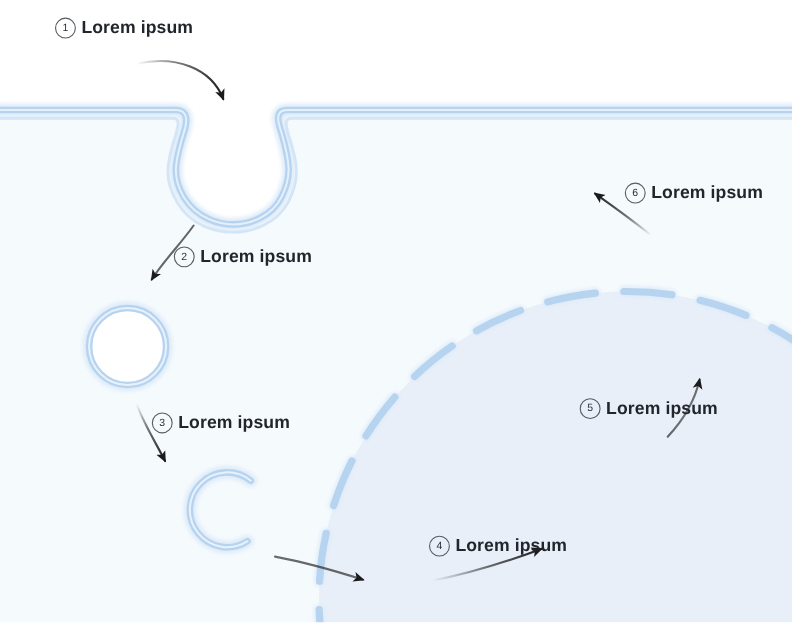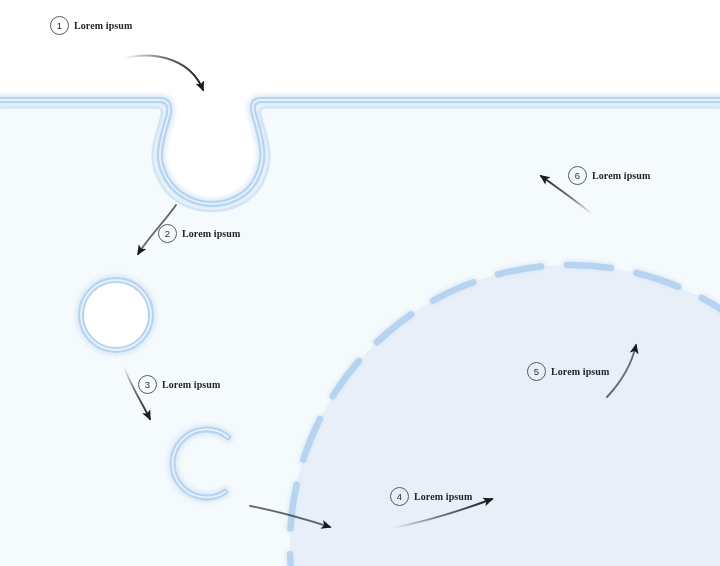--- a/index.html
+++ b/index.html
@@ -41,23 +41,23 @@
     display: flex;
     align-items: center;
     justify-content: center;
     font-size: 9.5px;
     line-height: 1;
     color: #2b2f36;
     font-family: "Liberation Sans", sans-serif;
     flex: 0 0 auto;
   }
   .label-text {
-    font-size: 10px;
+    font-size: 16px;
     color: #22262c;
-    font-family: Liberation Serif, serif;
+    font-family: Liberation Sans, sans-serif;
     font-weight: 600;
     letter-spacing: 0.1px;
   }
   .lbl1 { left: 50px; top: 16px; }
   .lbl2 { left: 158px; top: 224px; }
   .lbl3 { left: 138px; top: 375px; }
   .lbl4 { left: 390px; top: 487px; }
   .lbl5 { left: 527px; top: 362px; }
   .lbl6 { left: 568px; top: 166px; }
 </style>

